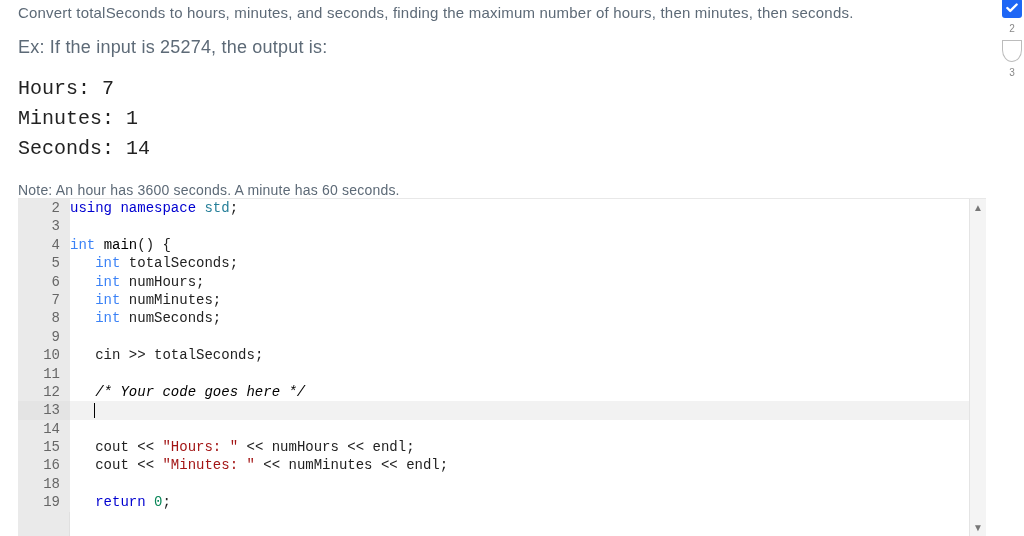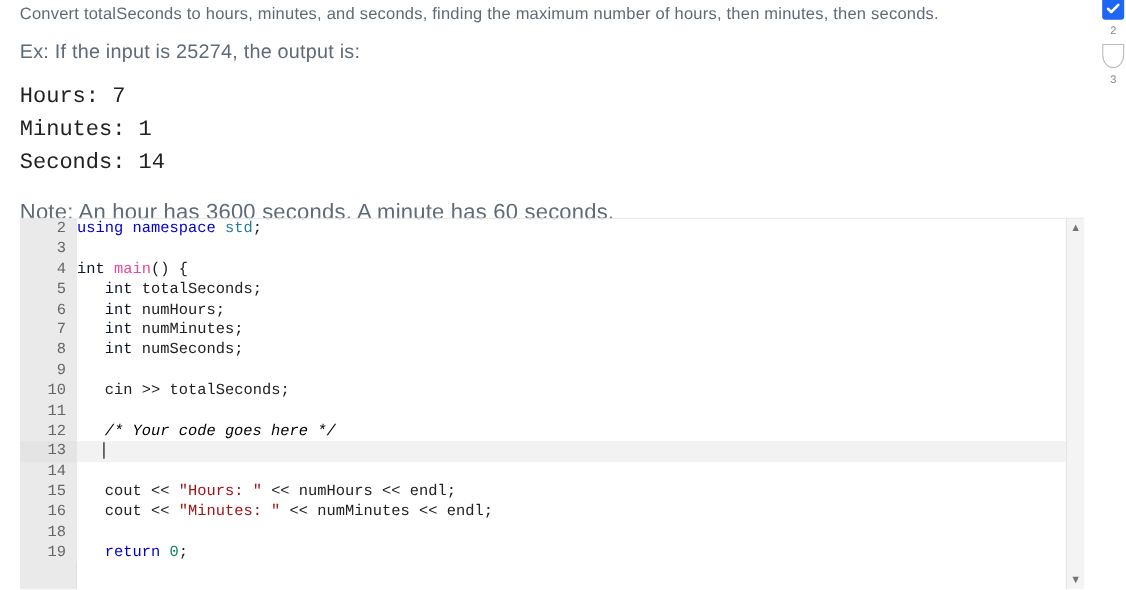--- a/index.html
+++ b/index.html
@@ -31,21 +31,21 @@
   .example-output {
     font-family: "Courier New", Courier, monospace;
     font-size: 20px;
     color: #222;
     margin: 0 0 18px 0;
     line-height: 1.5;
     white-space: pre;
   }
   .note-text {
     color: #5d6a77;
-    font-size: 20px;
+    font-size: 14px;
     letter-spacing: 0.2px;
     margin: 0 0 6px 0;
   }
   .sidebar-right {
     position: absolute;
     right: 2px;
     top: -2px;
     display: flex;
     flex-direction: column;
     align-items: center;
@@ -136,22 +136,22 @@
     flex-shrink: 0;
   }
   .code-line.active .ln { background: #e4e4e4; }
   .code-txt {
     padding-left: 0;
     white-space: pre;
     color: #222;
   }
   .kw { color: #0000d0; }
   .ns { color: #267f99; }
-  .ty { color: #0f172a; }
-  .fname { color: #ec4899; }
+  .ty { color: #3b82f6; }
+  .fname { color: #000000; }
   .cm { color: #000000; font-style: italic; }
   .str { color: #a31515; }
   .num { color: #098658; }
   .op { color: #222; }
   .var { color: #222; }
   .cursor {
     display: inline-block;
     width: 1px;
     height: 15px;
     background: #000;

